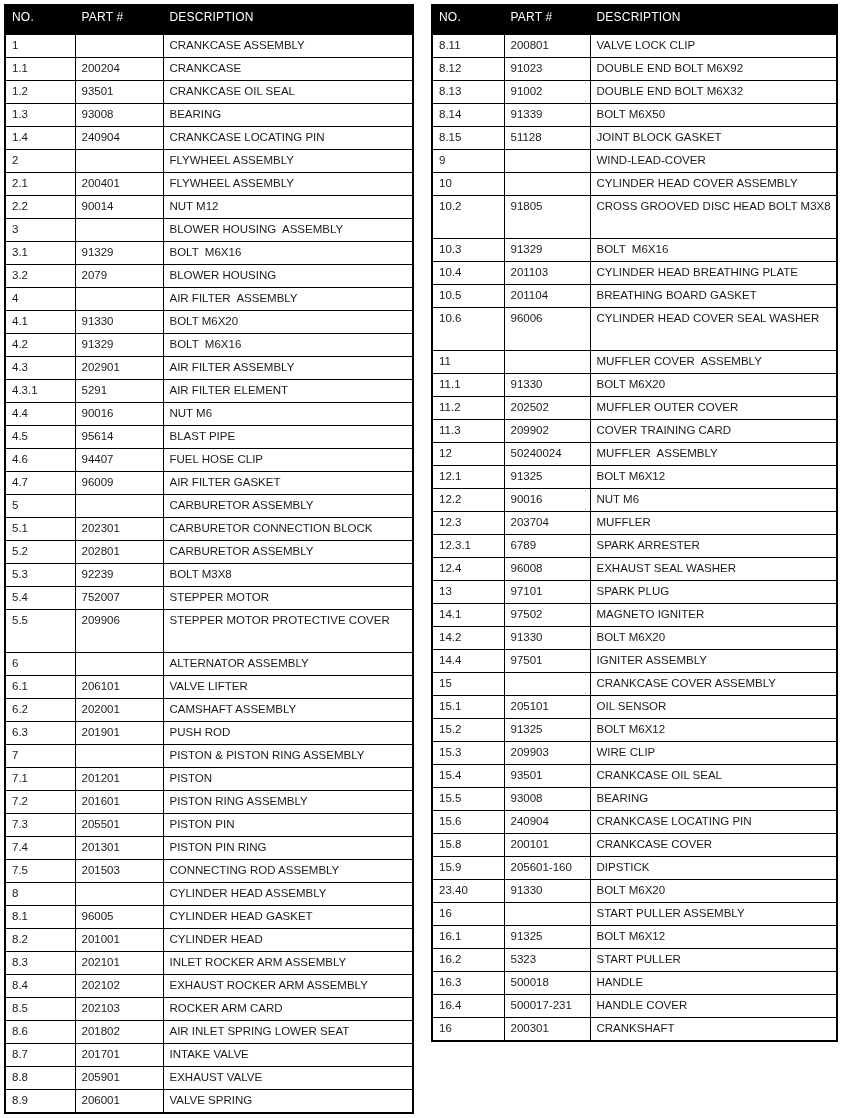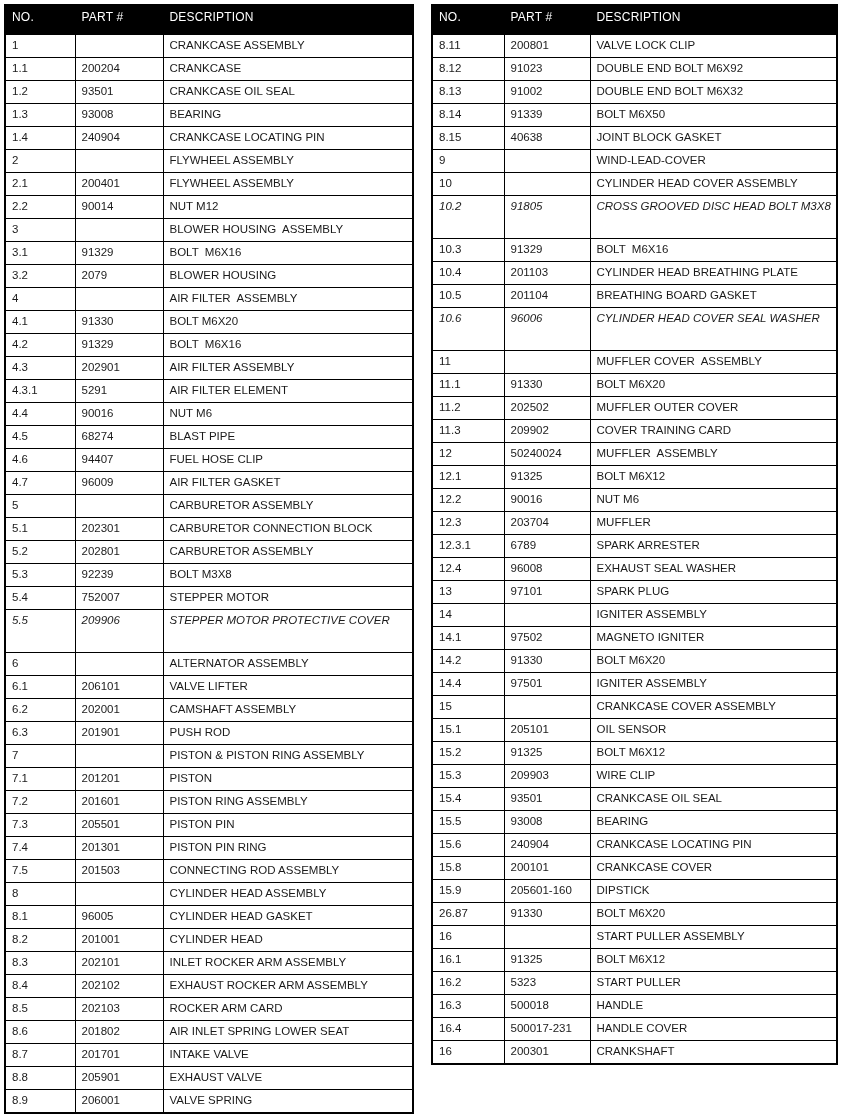--- a/index.html
+++ b/index.html
@@ -63,21 +63,20 @@
     padding-top: 4px;
     padding-bottom: 4px;
     letter-spacing: 0.2px;
   }
   .parts-table tbody td {
     color: #1a1a1a;
     height: 16px;
   }
   .parts-table tbody tr.tall td {
     height: 36px;
-    font-style: italic;
   }
   .cell-empty { color: transparent; }
 </style>
 </head>
 <body>
 
 <div class="page">
   <div class="tables-wrap">
 
     <table class="parts-table left">
@@ -174,21 +173,21 @@
             <td>5291</td>
             <td>AIR FILTER ELEMENT</td>
           </tr>
           <tr>
             <td>4.4</td>
             <td>90016</td>
             <td>NUT M6</td>
           </tr>
           <tr>
             <td>4.5</td>
-            <td>68274</td>
+            <td>95614</td>
             <td>BLAST PIPE</td>
           </tr>
           <tr>
             <td>4.6</td>
             <td>94407</td>
             <td>FUEL HOSE CLIP</td>
           </tr>
           <tr>
             <td>4.7</td>
             <td>96009</td>
@@ -356,21 +355,21 @@
             <td>91002</td>
             <td>DOUBLE END BOLT M6X32</td>
           </tr>
           <tr>
             <td>8.14</td>
             <td>91339</td>
             <td>BOLT M6X50</td>
           </tr>
           <tr>
             <td>8.15</td>
-            <td>40638</td>
+            <td>51128</td>
             <td>JOINT BLOCK GASKET</td>
           </tr>
           <tr>
             <td>9</td>
             <td class="cell-empty">&nbsp;</td>
             <td>WIND-LEAD-COVER</td>
           </tr>
           <tr>
             <td>10</td>
             <td class="cell-empty">&nbsp;</td>
@@ -450,25 +449,20 @@
             <td>12.4</td>
             <td>96008</td>
             <td>EXHAUST SEAL WASHER</td>
           </tr>
           <tr>
             <td>13</td>
             <td>97101</td>
             <td>SPARK PLUG</td>
           </tr>
           <tr>
-            <td>14</td>
-            <td class="cell-empty">&nbsp;</td>
-            <td>IGNITER ASSEMBLY</td>
-          </tr>
-          <tr>
             <td>14.1</td>
             <td>97502</td>
             <td>MAGNETO IGNITER</td>
           </tr>
           <tr>
             <td>14.2</td>
             <td>91330</td>
             <td>BOLT M6X20</td>
           </tr>
           <tr>
@@ -515,21 +509,21 @@
             <td>15.8</td>
             <td>200101</td>
             <td>CRANKCASE COVER</td>
           </tr>
           <tr>
             <td>15.9</td>
             <td>205601-160</td>
             <td>DIPSTICK</td>
           </tr>
           <tr>
-            <td>26.87</td>
+            <td>23.40</td>
             <td>91330</td>
             <td>BOLT M6X20</td>
           </tr>
           <tr>
             <td>16</td>
             <td class="cell-empty">&nbsp;</td>
             <td>START PULLER ASSEMBLY</td>
           </tr>
           <tr>
             <td>16.1</td>

